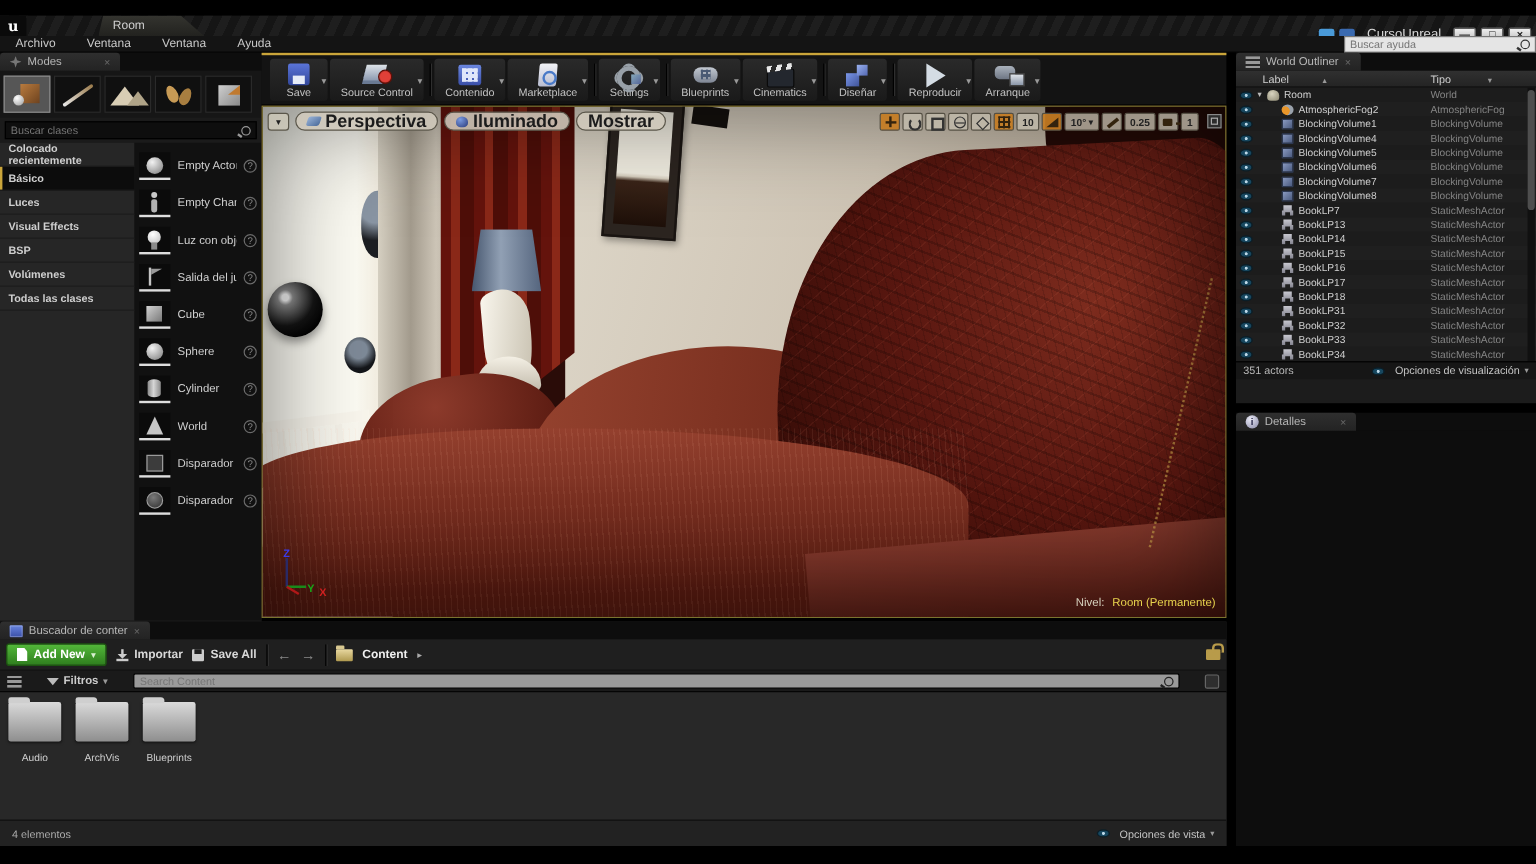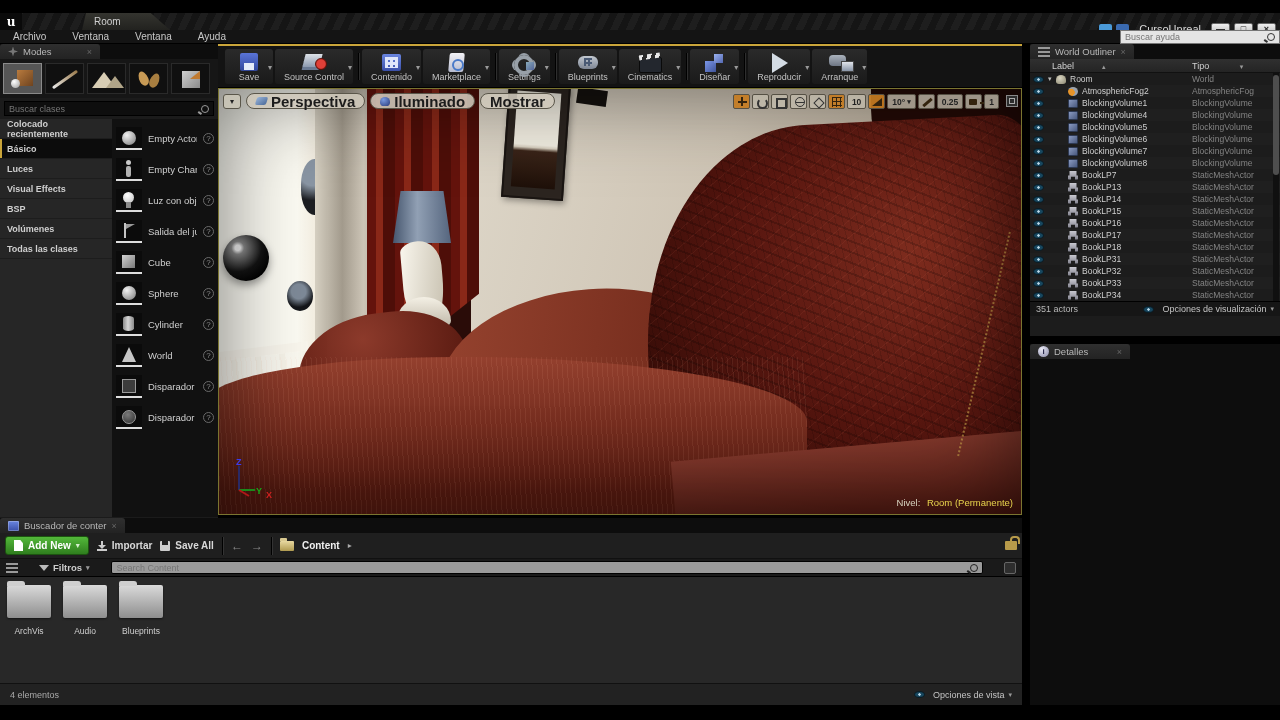--- a/index.html
+++ b/index.html
@@ -772,25 +772,25 @@
       </span>
       <span class="cb-search">
         <input placeholder="Search Content" style="">
         <span class="mag"></span>
       </span>
       <span class="cb-savesearch"></span>
     </div>
     <div class="cb-body">
         <div class="folder-cell">
         <span class="folder"></span>
-        <span class="folder-label">ArchVis</span>
+        <span class="folder-label">Audio</span>
       </div>
         <div class="folder-cell">
         <span class="folder"></span>
-        <span class="folder-label">Audio</span>
+        <span class="folder-label">ArchVis</span>
       </div>
         <div class="folder-cell">
         <span class="folder"></span>
         <span class="folder-label">Blueprints</span>
       </div>
       </div>
     <div class="cb-footer">
       <span class="cb-count">4 elementos</span>
       <span class="opt">
         <span class="eye"></span>

